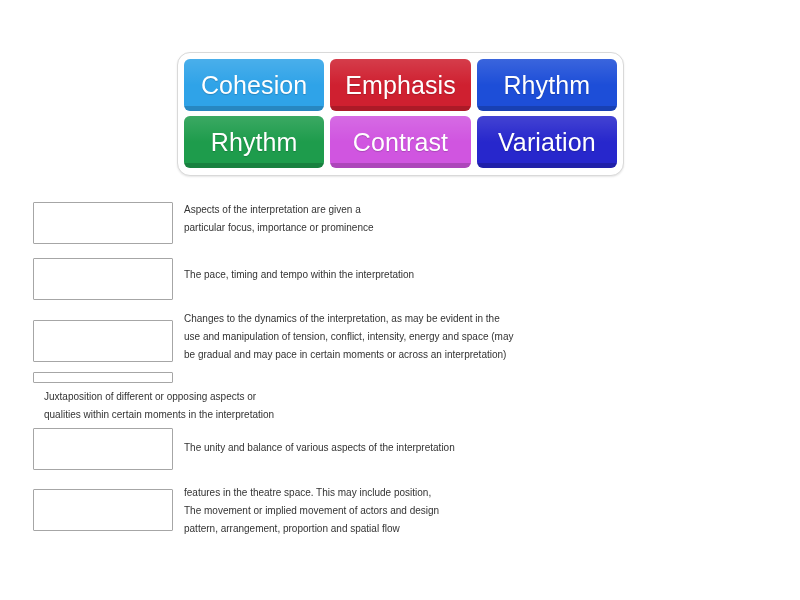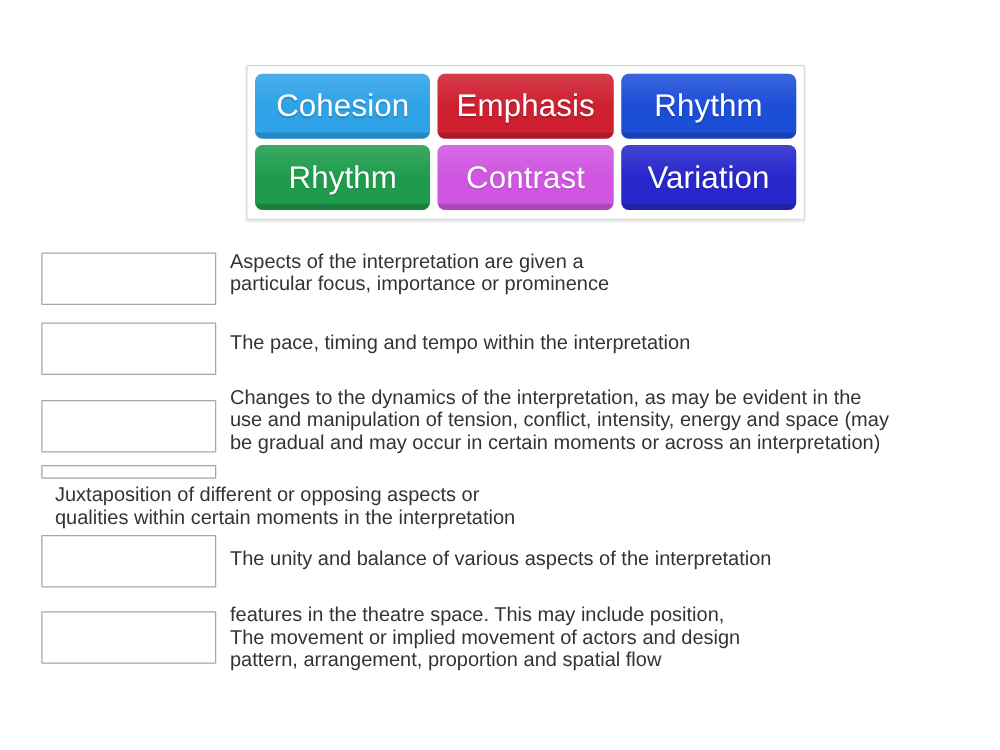--- a/index.html
+++ b/index.html
@@ -20,24 +20,23 @@
   
   #tile-tray {
     position: absolute;
     left: 177px;
     top: 52px;
     width: 447px;
     height: 124px;
     box-sizing: border-box;
     background: #ffffff;
     border: 1px solid #d9d9d9;
-    border-radius: 1px;
+    border-radius: 13px;
     box-shadow: 0 1px 2px rgba(0,0,0,0.10);
     padding: 6px 6px;
-    margin-left: 20px;
   }
   .tile-row {
     display: flex;
     gap: 6px;
     justify-content: flex-start;
   }
   .tile-row + .tile-row {
     margin-top: 5px;
   }
   .tile {
@@ -99,21 +98,21 @@
     height: 42px;
     min-width: 140px;
     box-sizing: border-box;
     border: 1px solid #a6a6a6;
     background: #ffffff;
     border-radius: 1px;
     margin-top: 6px;
   }
   .qtext {
     margin-left: 11px;
-    font-size: 16px;
+    font-size: 10px;
     line-height: 18px;
     color: #333333;
     padding-top: 5px;
     max-width: 590px;
   }
   .qtext .ln {
     display: block;
     white-space: nowrap;
   }
 
@@ -181,21 +180,21 @@
     <div class="qtext">
       <span class="ln">The pace, timing and tempo within the interpretation</span>
     </div>
   </div>
 
   <div class="qrow r2">
     <div class="dropzone"></div>
     <div class="qtext">
       <span class="ln">Changes to the dynamics of the interpretation, as may be evident in the</span>
       <span class="ln">use and manipulation of tension, conflict, intensity, energy and space (may</span>
-      <span class="ln">be gradual and may occur in certain moments or across an interpretation)</span>
+      <span class="ln">be gradual and may pace in certain moments or across an interpretation)</span>
     </div>
   </div>
 
   <div class="qrow r3">
     <div class="dropzone"></div>
     <div class="qtext">
       <span class="ln">Juxtaposition of different or opposing aspects or</span>
       <span class="ln">qualities within certain moments in the interpretation</span>
     </div>
   </div>

